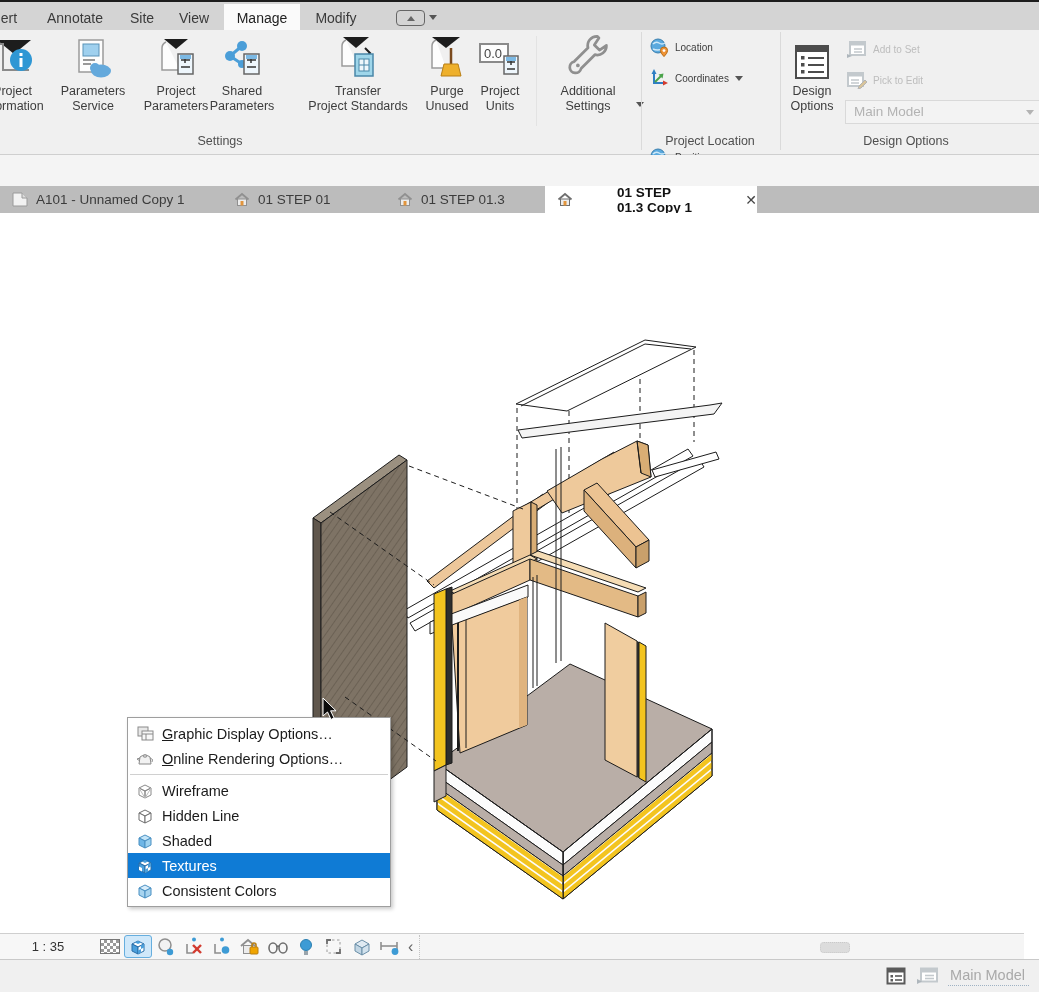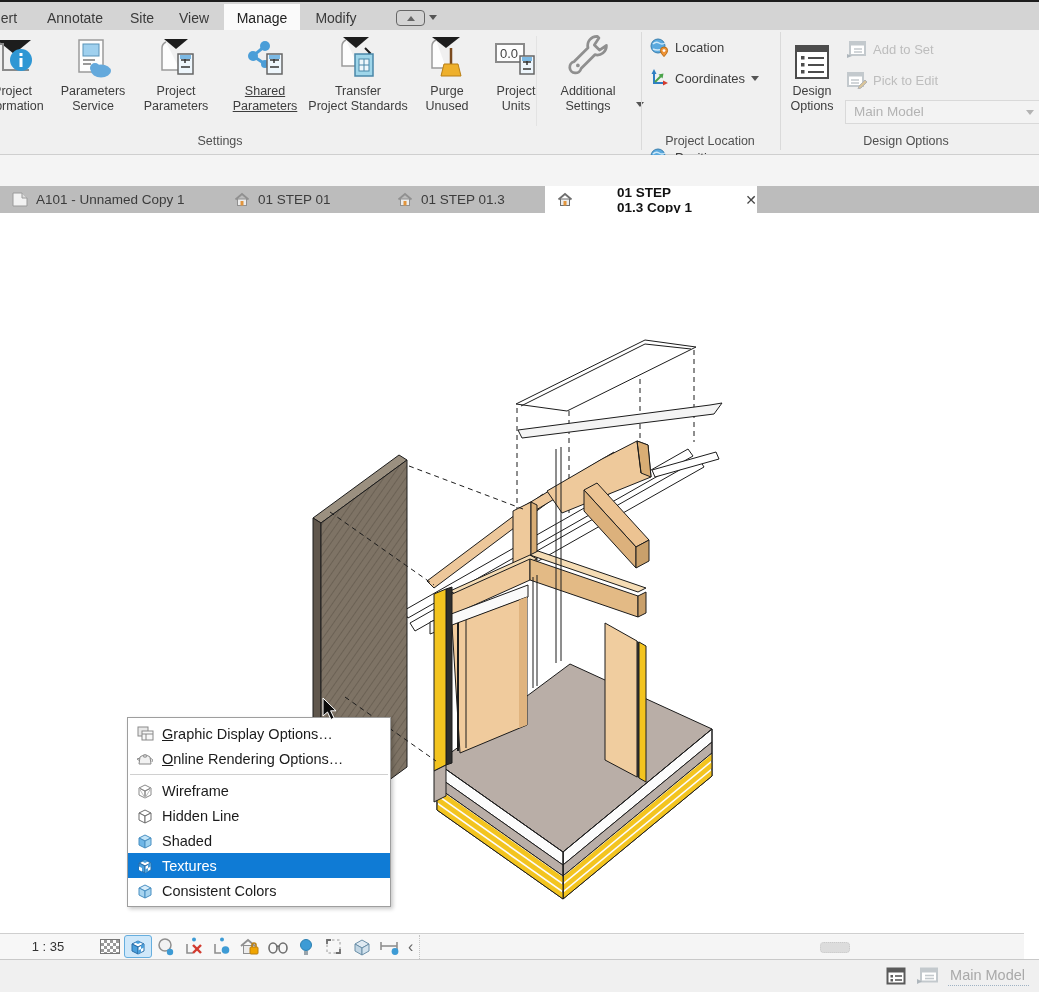--- a/index.html
+++ b/index.html
@@ -15,21 +15,21 @@
   .tri-dn{width:0;height:0;border-left:4px solid transparent;border-right:4px solid transparent;border-top:5px solid #555;}
   .toggle-caret{position:absolute;top:13px;left:429px;}
   
   .ribbon{position:absolute;top:30px;left:0;right:0;height:124px;background:#f0f0f0;border-bottom:1px solid #cfcfcf;}
   .btn-big{position:absolute;top:4px;height:116px;text-align:center;}
   .btn-big .ic{height:46px;display:flex;align-items:flex-end;justify-content:center;}
   .btn-big .bl{font-size:12.5px;line-height:15px;color:#3d3d3d;margin-top:4px;white-space:nowrap;}
   .panel-lbl{position:absolute;top:104px;font-size:12.5px;color:#4f4f4f;text-align:center;white-space:nowrap;}
   .vsep{position:absolute;top:2px;height:118px;width:1px;background:#dadada;}
   .vsep.lite{top:6px;height:90px;background:#e3e3e3;}
-  .row-btn{position:absolute;display:flex;align-items:center;gap:6px;font-size:13px;color:#3d3d3d;height:22px;}
+  .row-btn{position:absolute;display:flex;align-items:center;gap:6px;font-size:10px;color:#3d3d3d;height:22px;}
   .row-btn.disabled{color:#bdbdbd;}
   .dd-box{position:absolute;left:845px;top:70px;width:186px;height:22px;background:#f3f3f3;border:1px solid #d9d9d9;
           color:#b3b3b3;font-size:13.5px;line-height:22px;padding-left:8px;display:flex;align-items:center;}
   .dd-box .t{flex:1;}
   .as-caret{position:absolute;left:636px;top:72px;}
   
   .gapstrip{position:absolute;top:155px;left:0;right:0;height:31px;background:#f4f4f4;}
   .vtabbar{position:absolute;top:186px;left:0;right:0;height:27px;background:#bcbcbc;}
   .vtab{position:absolute;top:0;height:27px;display:flex;align-items:center;gap:8px;font-size:13.5px;color:#3c3c3c;padding-left:12px;box-sizing:border-box;}
   .vtab.active{background:#fff;font-weight:bold;color:#111;}
@@ -115,21 +115,21 @@
           <rect x="22" y="16" width="15" height="20" fill="#eef6fc" stroke="#666" stroke-width="1.5"></rect>
           <line x1="25" y1="22" x2="34" y2="22" stroke="#333" stroke-width="1.5"></line>
           <line x1="29" y1="19" x2="29" y2="25" stroke="#333" stroke-width="1.5"></line>
           <line x1="25" y1="29" x2="34" y2="29" stroke="#333" stroke-width="1.5"></line>
           <rect x="24" y="17" width="11" height="4" fill="#7cb9e4"></rect>
         </svg>
     </div>
     <div class="bl"><span>Project</span><br><span>Parameters</span></div>
   </div>
 
-  <div class="btn-big" style="left:225px;width:80px;text-decoration:underline;">
+  <div class="btn-big" style="left:202px;width:80px;">
     <div class="ic">
       <svg width="40" height="42">
           <circle cx="8" cy="18" r="5" fill="#4b9ed8"></circle>
           <circle cx="20" cy="8" r="5" fill="#4b9ed8"></circle>
           <circle cx="20" cy="26" r="4" fill="#4b9ed8"></circle>
           <line x1="8" y1="18" x2="20" y2="8" stroke="#4b9ed8" stroke-width="3"></line>
           <line x1="8" y1="18" x2="20" y2="26" stroke="#4b9ed8" stroke-width="3"></line>
           <rect x="22" y="16" width="15" height="20" fill="#eef6fc" stroke="#666" stroke-width="1.5"></rect>
           <line x1="25" y1="22" x2="34" y2="22" stroke="#333" stroke-width="1.5"></line>
           <line x1="29" y1="19" x2="29" y2="25" stroke="#333" stroke-width="1.5"></line>
@@ -160,21 +160,21 @@
       <svg width="42" height="44">
           <polygon points="6,1 34,1 20,12" fill="#1d1d1d"></polygon>
           <path d="M10 4 q-4 2 -4 6 v22 h14" fill="#fdfdfd" stroke="#9a9a9a" stroke-width="1.5"></path>
           <line x1="25" y1="12" x2="25" y2="28" stroke="#7a4a1e" stroke-width="2.5"></line>
           <polygon points="18,28 32,28 35,40 15,40" fill="#eeb02c" stroke="#b97f14"></polygon>
         </svg>
     </div>
     <div class="bl"><span>Purge</span><br><span>Unused</span></div>
   </div>
 
-  <div class="btn-big" style="left:488px;width:56px;">
+  <div class="btn-big" style="left:472px;width:56px;">
     <div class="ic">
       <svg width="44" height="42">
           <rect x="2" y="6" width="28" height="18" fill="#fdfdfd" stroke="#8a8a8a" stroke-width="2"></rect>
           <text x="6" y="20" font-size="13" font-family="Liberation Sans,sans-serif" fill="#444">0.0</text>
           <rect x="26" y="18" width="14" height="18" fill="#eef6fc" stroke="#666" stroke-width="1.5"></rect>
           <line x1="29" y1="24" x2="37" y2="24" stroke="#333" stroke-width="1.5"></line>
           <line x1="33" y1="21" x2="33" y2="27" stroke="#333" stroke-width="1.5"></line>
           <line x1="29" y1="31" x2="37" y2="31" stroke="#333" stroke-width="1.5"></line>
           <rect x="28" y="19" width="10" height="4" fill="#7cb9e4"></rect>
         </svg>

